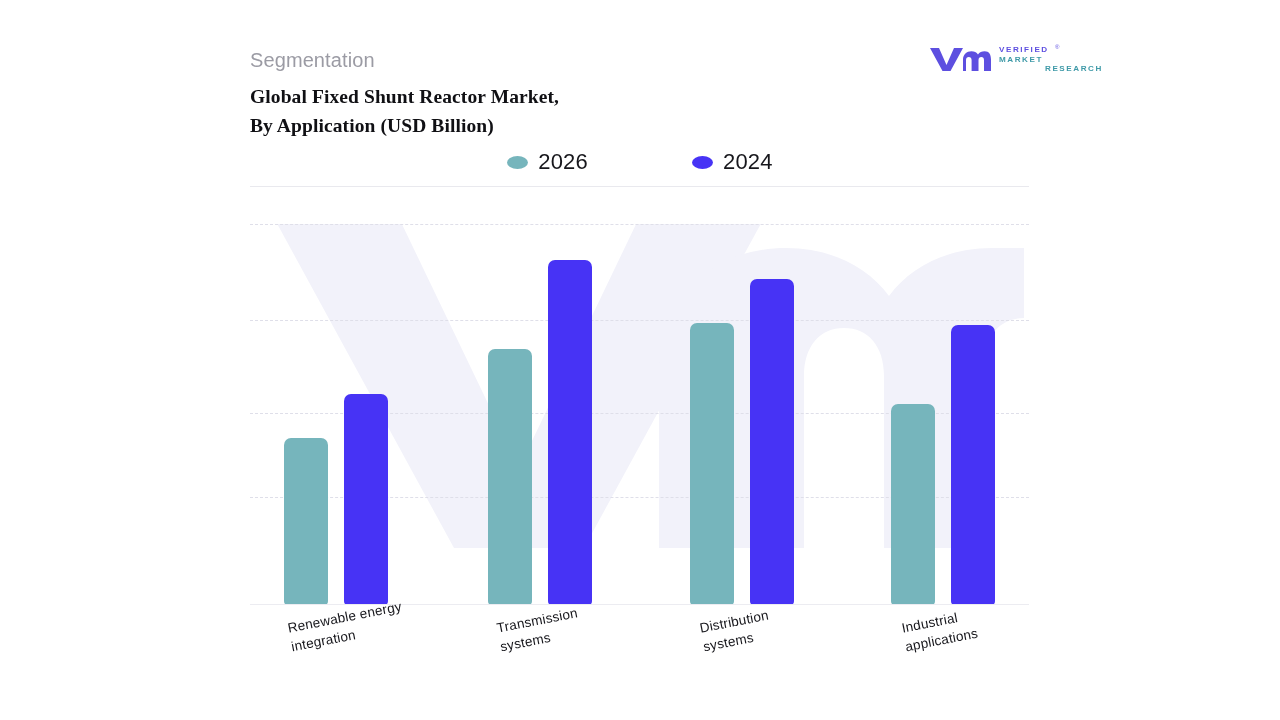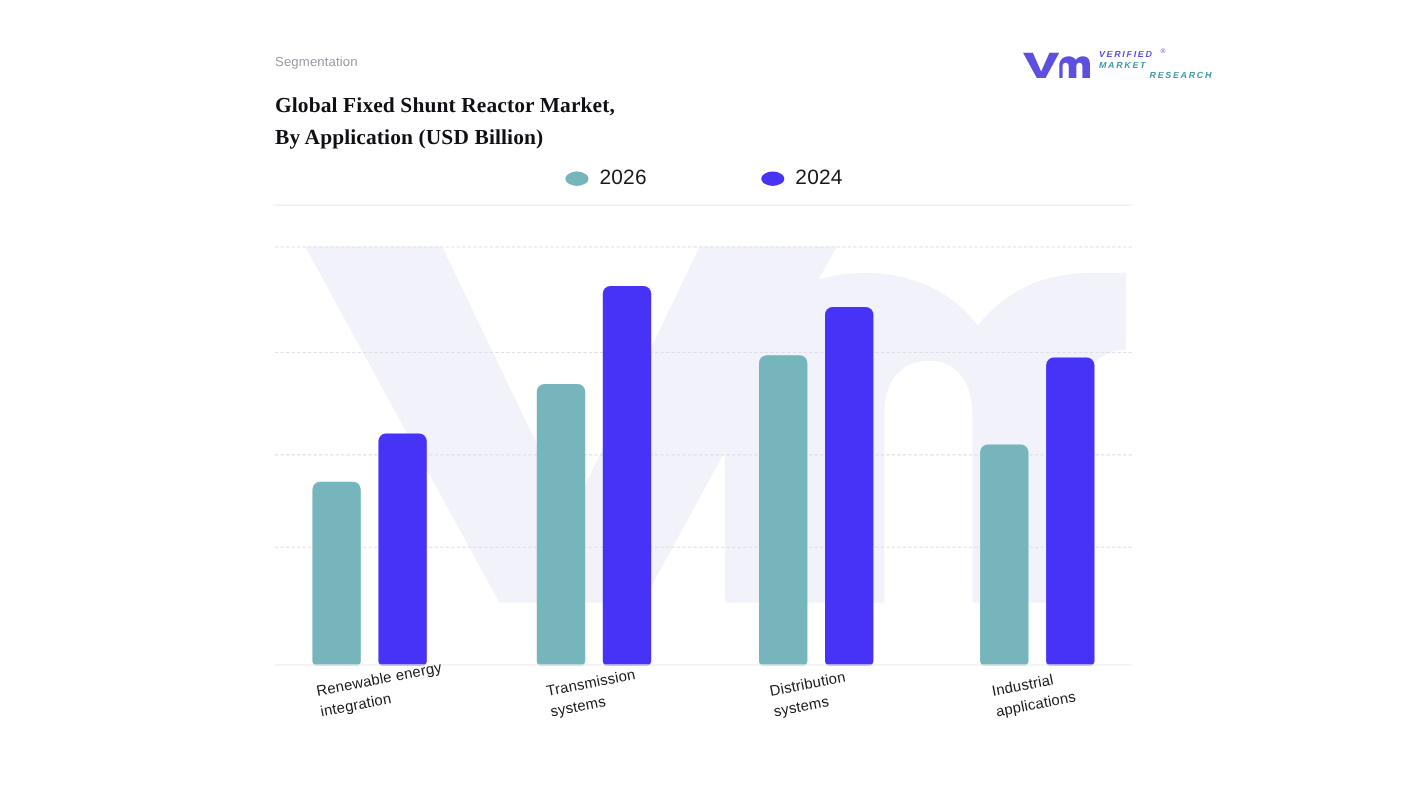--- a/index.html
+++ b/index.html
@@ -10,49 +10,49 @@
     color:#1a1a1a;
     overflow:hidden;
     position:relative;
   }
 
   #slide { position:absolute; inset:0; width:1280px; height:720px; }
 
   
   #seg-label {
     position:absolute; left:250px; top:49px;
-    font-size:12px; color:#9b9ba4; letter-spacing:.1px;
+    font-size:20px; color:#9b9ba4; letter-spacing:.1px;
     white-space:nowrap;
   }
   #chart-title {
     position:absolute; left:250px; top:82px;
     font-size:19.5px; font-weight:bold; color:#101014;
     line-height:29px; letter-spacing:.1px; white-space:pre-line;font-family:Liberation Serif, serif;
   }
 
   
-  #logo { position:absolute; left:929px; top:44px; width:132px; height:32px;font-style:italic; }
+  #logo { position:absolute; left:929px; top:44px; width:132px; height:32px; }
   #logo-mark { position:absolute; left:0; top:2px; width:62px; height:26px; }
   #logo-text {
     position:absolute; left:70px; top:1px;
     font-size:8.1px; font-weight:bold; letter-spacing:1.55px; line-height:9.6px;
   }
   #logo-text .l1 { color:#5d4fe0; }
   #logo-text .l2 { color:#3f9aa8; }
   #logo-text .l3 { color:#3f9aa8;margin-left:46px; }
   #logo-reg { position:absolute; left:126px; top:0px; font-size:6px; color:#5d4fe0; }
 
   
   #legend {
     position:absolute; left:250px; top:148px; width:780px; height:28px;
     display:flex; justify-content:center; align-items:center; gap:104px;
   }
   .legend-item { display:flex; align-items:center; gap:10px; }
   .legend-dot { width:21px; height:13px; border-radius:50%; flex:0 0 auto; }
-  .legend-label { font-size:19px; color:#17171c; letter-spacing:.2px; }
+  .legend-label { font-size:22px; color:#17171c; letter-spacing:.2px; }
 
   
   #divider {
     position:absolute; left:250px; top:186px; width:779px; height:1px;
     background:#e9e9ee;
   }
 
   
   #plot {
     position:absolute; left:250px; top:224px; width:779px; height:381px;

